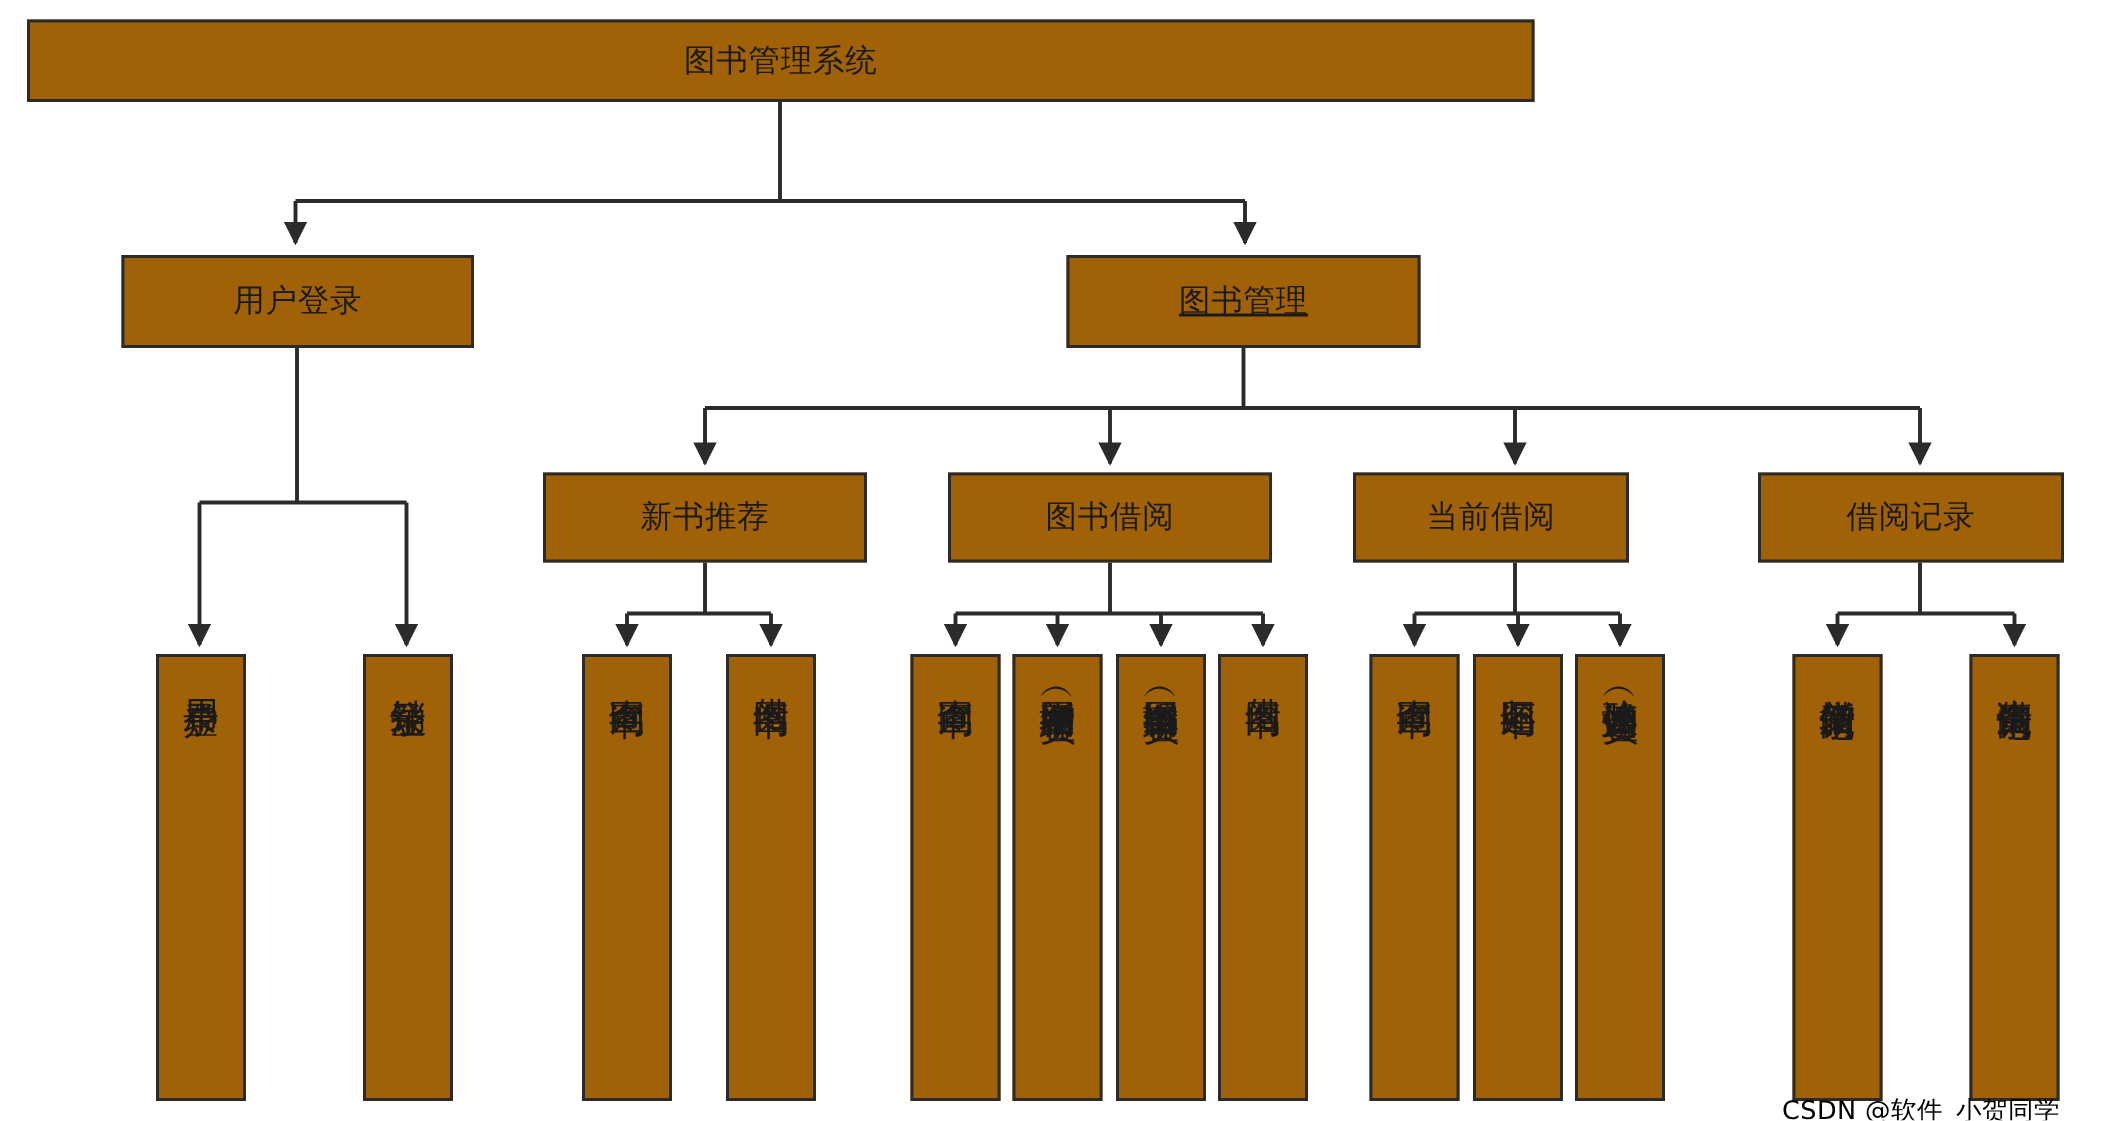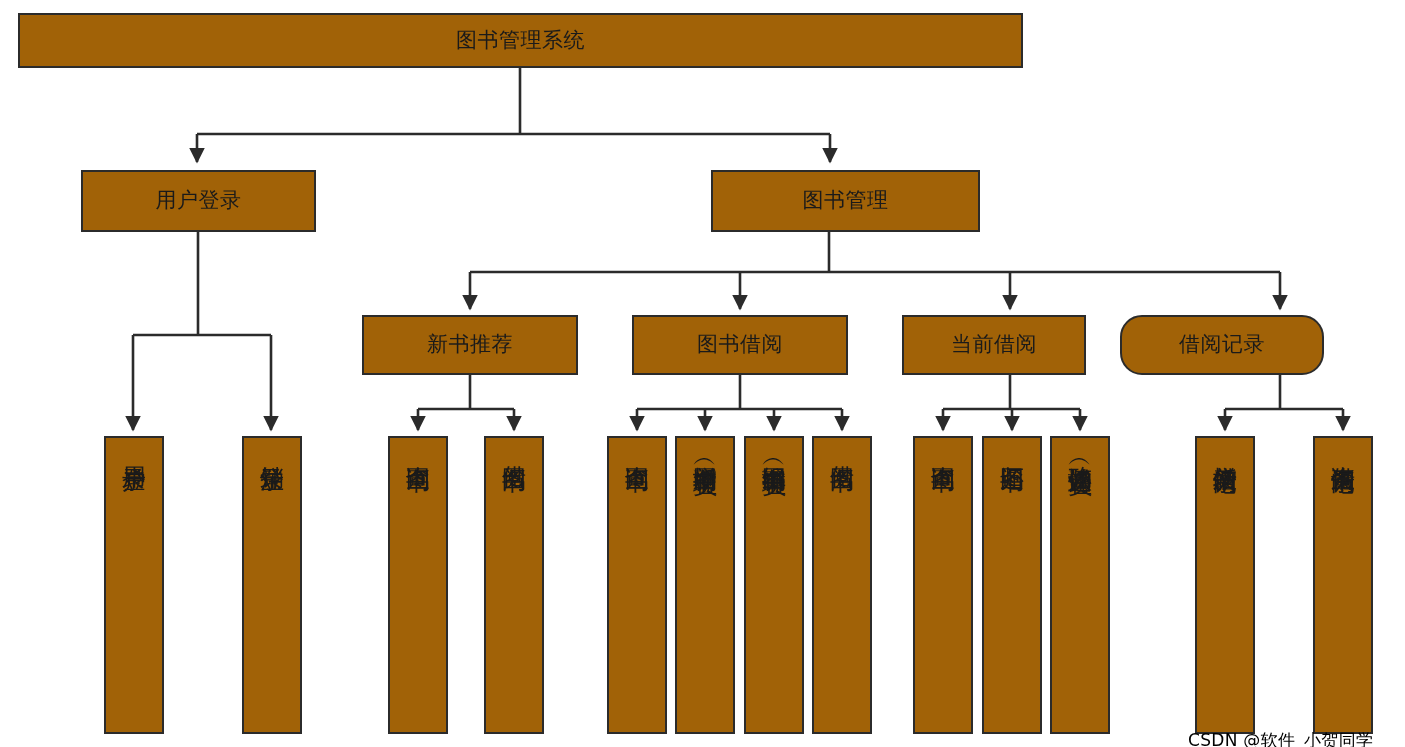--- a/index.html
+++ b/index.html
@@ -129,34 +129,34 @@
     </g>
   </svg>
 
   <div class="node h" style="left:18px; top:13px; width:1005px; height:55px;">
     <span class="label">图书管理系统</span>
   </div>
 
   <div class="node h" style="left:81px; top:170px; width:235px; height:62px;">
     <span class="label">用户登录</span>
   </div>
-  <div class="node h" style="left:711px; top:170px; width:269px; height:62px;">
+  <div class="node h" style="left:711px; top:170px; width:236px; height:62px;text-decoration:underline;">
     <span class="label">图书管理</span>
   </div>
 
   <div class="node h" style="left:362px; top:315px; width:216px; height:60px;">
     <span class="label">新书推荐</span>
   </div>
   <div class="node h" style="left:632px; top:315px; width:216px; height:60px;">
     <span class="label">图书借阅</span>
   </div>
   <div class="node h" style="left:902px; top:315px; width:184px; height:60px;">
     <span class="label">当前借阅</span>
   </div>
-  <div class="node h" style="left:1120px; top:315px; width:204px; height:60px;border-radius:22px;">
+  <div class="node h" style="left:1172px; top:315px; width:204px; height:60px;">
     <span class="label">借阅记录</span>
   </div>
 
   <div class="node v" style="left:104px; top:436px; width:60px; height:298px;">
     <span class="label">用户登录</span>
   </div>
   <div class="node v" style="left:242px; top:436px; width:60px; height:298px;">
     <span class="label">注销登录</span>
   </div>
 

